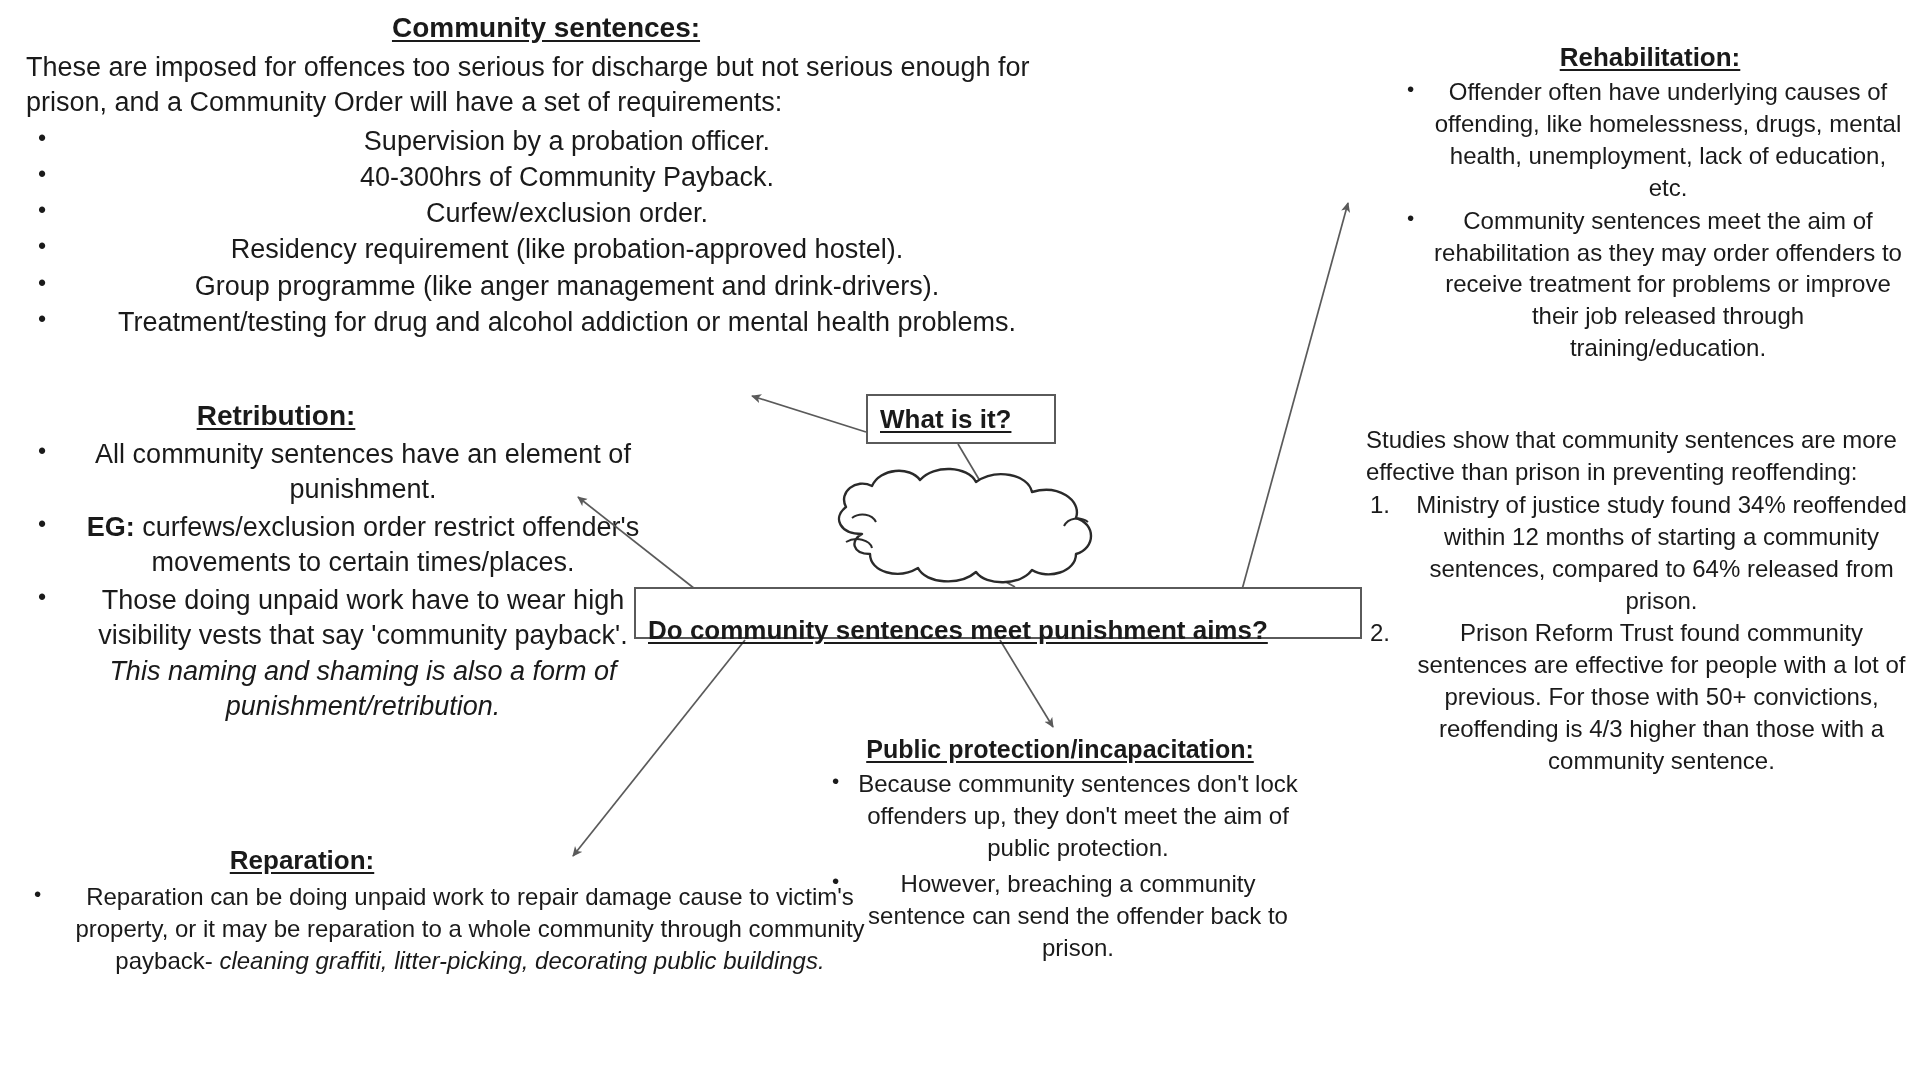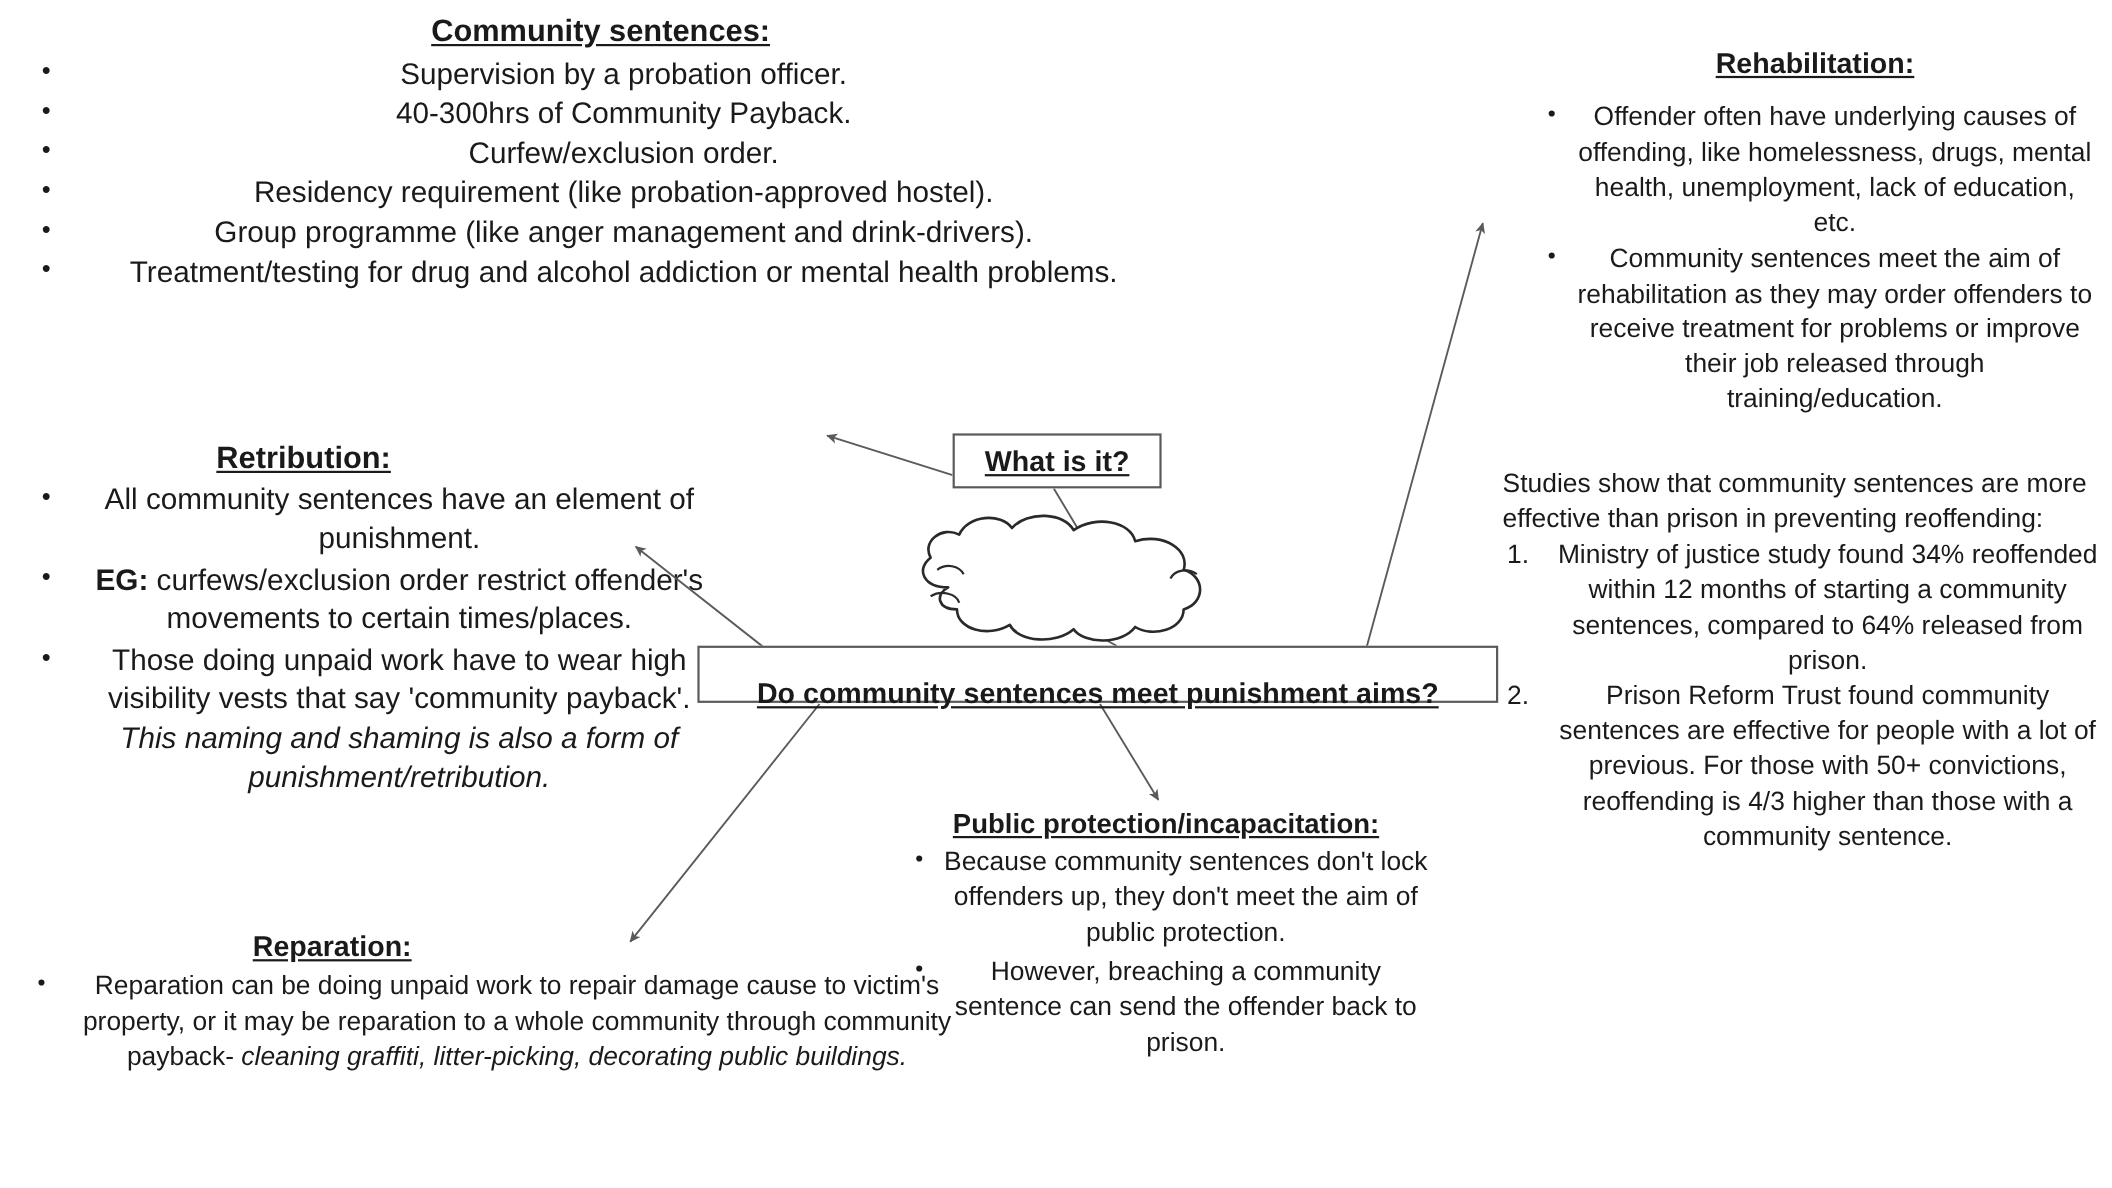--- a/index.html
+++ b/index.html
@@ -94,37 +94,37 @@
   #reparation .hd { font-size: 26px; width: 560px; margin-bottom: 5px; }
   #reparation ul.bl > li { padding-left: 36px; line-height: 1.34; }
 
   
   #public-protection { left: 820px; top: 735px; width: 480px; font-size: 24px; }
   #public-protection .hd { font-size: 25px; margin-bottom: 4px; }
   #public-protection ul.bl > li { padding-left: 36px; line-height: 1.33; margin-bottom: 4px; }
 
   
   #rehabilitation { left: 1395px; top: 42px; width: 510px; font-size: 24px; }
-  #rehabilitation .hd { font-size: 26px; margin-bottom: 18px; }
+  #rehabilitation .hd { font-size: 26px; margin-bottom: 3px; }
   #rehabilitation ul.bl > li { padding-left: 36px; line-height: 1.33; }
 
   #studies { left: 1366px; top: 424px; width: 545px; font-size: 24px; }
   #studies .lead { font-weight: normal; line-height: 1.33; margin-bottom: 1px; }
   #studies ol.bl > li { line-height: 1.33; padding-left: 46px; }
 
   
   .nodebox {
     position: absolute;
     border: 2px solid #5a5a5a;
     background: #ffffff;
     box-sizing: border-box;
     display: flex;
     align-items: center;
-    justify-content: center;
     z-index: 6;
+    padding-left: 12px;
   }
   .nodebox span {
     font-weight: bold;
     text-decoration: underline;
     text-underline-offset: 3px;
     white-space: nowrap;
   }
   #box-what-is-it { left: 866px; top: 394px; width: 190px; height: 50px; }
   #box-what-is-it span { font-size: 26px; }
   #box-aims { left: 634px; top: 587px; width: 728px; height: 52px; }
@@ -175,20 +175,21 @@
 
     <line x1="745" y1="640" x2="573" y2="856" stroke="#5a5a5a" stroke-width="1.7" marker-end="url(#ah)"></line>
 
     <line x1="1000" y1="640" x2="1053" y2="727" stroke="#5a5a5a" stroke-width="1.7" marker-end="url(#ah)"></line>
 
     <line x1="1240" y1="597" x2="1348" y2="203" stroke="#5a5a5a" stroke-width="1.7" marker-end="url(#ah)"></line>
   </svg>
 
   <div class="block" id="community-sentences">
     <div class="hd">Community sentences:</div>
+    <div class="para">These are imposed for offences too serious for discharge but not serious enough for prison, and a Community Order will have a set of requirements:</div>
     <ul class="bl">
       <li>Supervision by a probation officer.</li>
       <li>40-300hrs of Community Payback.</li>
       <li>Curfew/exclusion order.</li>
       <li>Residency requirement (like probation-approved hostel).</li>
       <li>Group programme (like anger management and drink-drivers).</li>
       <li>Treatment/testing for drug and alcohol addiction or mental health problems.</li>
     </ul>
   </div>
 

